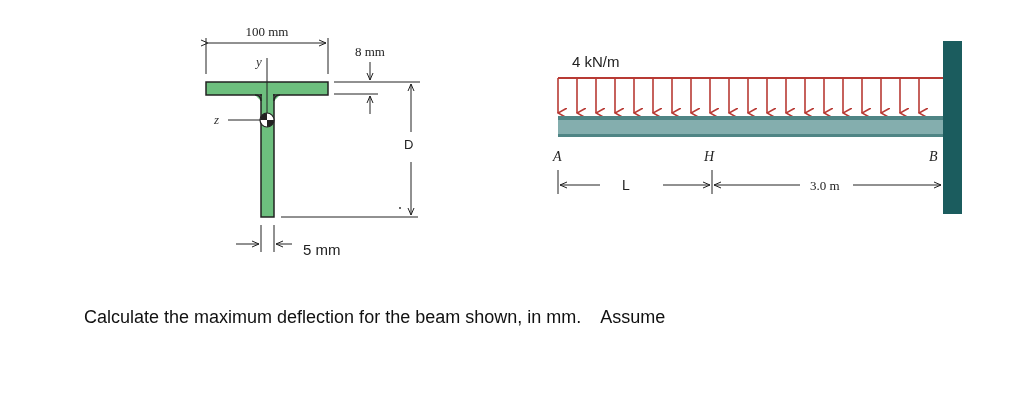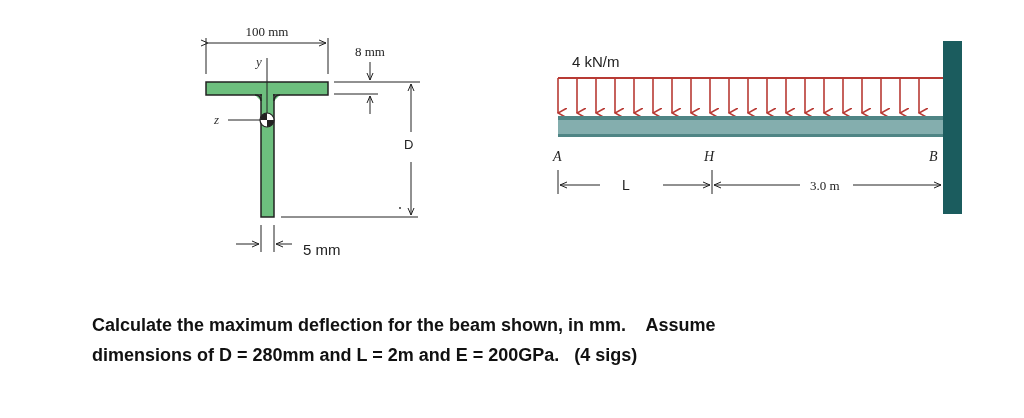--- a/index.html
+++ b/index.html
@@ -1,21 +1,21 @@
 <!DOCTYPE html>
 <html><head>
 <meta charset="utf-8">
 <style>
   html, body { margin: 0; padding: 0; background: #ffffff; }
   body { width: 1024px; height: 418px; position: relative; overflow: hidden; font-family: "Liberation Sans", sans-serif; }
   svg { position: absolute; left: 0; top: 0; }
   .serif { font-family: "Liberation Serif", "DejaVu Serif", serif; }
   .sans { font-family: "Liberation Sans", "DejaVu Sans", sans-serif; }
   .problem { position: absolute; left: 84px; top: 306px; font-size: 18px; color: #111; line-height: 22px; }
-  .problem p { margin: 8px; font-weight: bold; }
+  .problem p { margin: 0; }
   .hint { margin-top: 22px !important; }
 </style>
 </head>
 <body>
 
 <svg width="1024" height="300" viewBox="0 0 1024 300">
   <defs>
     <marker id="arrK" markerWidth="8" markerHeight="8" refX="7" refY="4" orient="auto" markerUnits="userSpaceOnUse">
       <path d="M0,1 L7,4 L0,7" fill="none" stroke="#222" stroke-width="1"></path>
     </marker>
@@ -115,14 +115,13 @@
     <text x="622" y="190" font-size="14" class="sans" fill="#222">L</text>
     <line x1="663" y1="185" x2="710" y2="185" stroke="#222" stroke-width="1" marker-end="url(#arrK)"></line>
     <line x1="800" y1="185" x2="714" y2="185" stroke="#222" stroke-width="1" marker-end="url(#arrK)"></line>
     <text x="810" y="190" font-size="13" class="serif" fill="#222">3.0 m</text>
     <line x1="853" y1="185" x2="941" y2="185" stroke="#222" stroke-width="1" marker-end="url(#arrK)"></line>
   </g>
 </svg>
 
 <div class="problem">
   <p style="white-space:pre;">Calculate the maximum deflection for the beam shown, in mm.    Assume</p>
-  <p style="white-space:pre;">dimensions of D = 280mm and L = 2m and E = 200GPa.   (4 sigs)</p>
 </div>
 
 </body></html>

